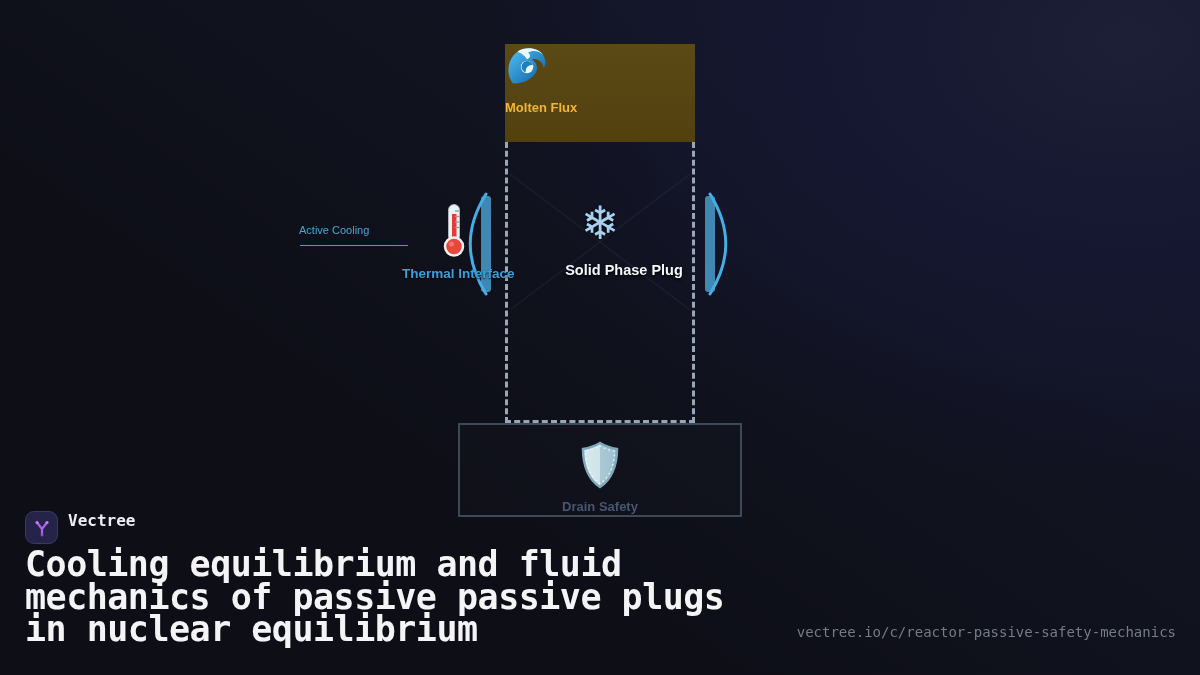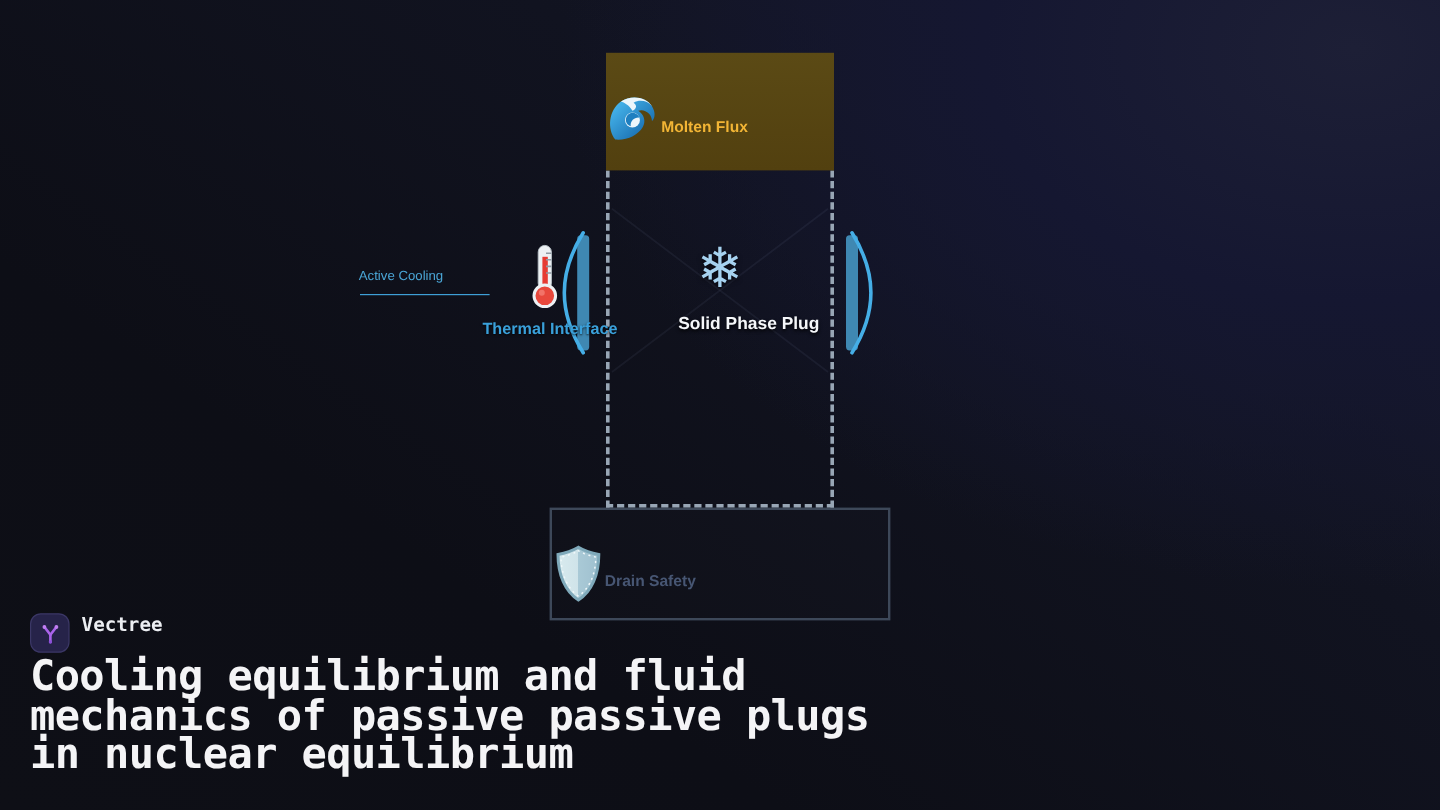--- a/index.html
+++ b/index.html
@@ -6,22 +6,22 @@
   .canvas{
     position:relative;width:1200px;height:675px;overflow:hidden;
     background:radial-gradient(1100px 750px at 94% 6%, #1d1f36 0%, #151731 28%, #11132000 60%),
                linear-gradient(215deg,#181a2c 0%, #111320 35%, #0d0e16 70%, #0e0f16 100%);
     font-family:"Liberation Sans", sans-serif;
   }
   
   .molten-box{
     position:absolute;left:505px;top:44px;width:190px;height:98px;
     background:linear-gradient(#5b4a15,#52400f);
-    display:flex;flex-direction:row;align-items:center;
-    padding-top:14px;box-sizing:border-box;z-index:3;
+    display:flex;flex-direction:column;align-items:flex-start;
+    box-sizing:border-box;z-index:3;
   }
   .molten-label{margin-top:10px;font-size:13px;font-weight:bold;color:#f2b535;}
   .dashed-box{
     position:absolute;left:505px;top:142px;width:190px;height:281px;
     border-left:3px dashed #98a6b5;border-right:3px dashed #98a6b5;border-bottom:3px dashed #98a6b5;
     box-sizing:border-box;z-index:2;
   }
   .xlines{position:absolute;left:0;top:0;}
   .snowflake{
     position:absolute;left:50%;top:58px;transform:translateX(-50%);
@@ -44,21 +44,21 @@
   .active-cooling-label{
     position:absolute;left:299px;top:224px;font-size:11px;color:#4aa5d5;z-index:3;
   }
   .cooling-line{
     position:absolute;left:300px;top:245px;width:108px;height:0;
     border-top:1.5px solid #3e9fd6;z-index:4;
   }
   .drain-box{
     position:absolute;left:458px;top:423px;width:284px;height:94px;
     border:2px solid #3d4859;box-sizing:border-box;
-    display:flex;flex-direction:row;align-items:center;
+    display:flex;flex-direction:column;align-items:center;
     padding-top:16px;z-index:1;background:rgba(255,255,255,0.01);
   }
   .drain-label{margin-top:10px;font-size:13px;font-weight:bold;color:#475673;}
   
   .brand-row{position:absolute;left:25px;top:511px;display:flex;align-items:flex-start;gap:10px;}
   .logo{
     width:33px;height:33px;border-radius:9px;background:#262349;
     border:1px solid #3b3766;display:flex;align-items:center;justify-content:center;box-sizing:border-box;
   }
   .brand-name{font-family:"DejaVu Sans Mono", monospace;font-weight:bold;font-size:16px;color:#eceef2;}
@@ -162,13 +162,14 @@
     </div>
     <div class="brand-name">Vectree</div>
   </div>
 
   <h1 class="title">
     <div>Cooling equilibrium and fluid</div>
     <div>mechanics of passive passive plugs</div>
     <div>in nuclear equilibrium</div>
   </h1>
 
+  <div class="url">vectree.io/c/reactor-passive-safety-mechanics</div>
 </div>
 
 </body></html>

